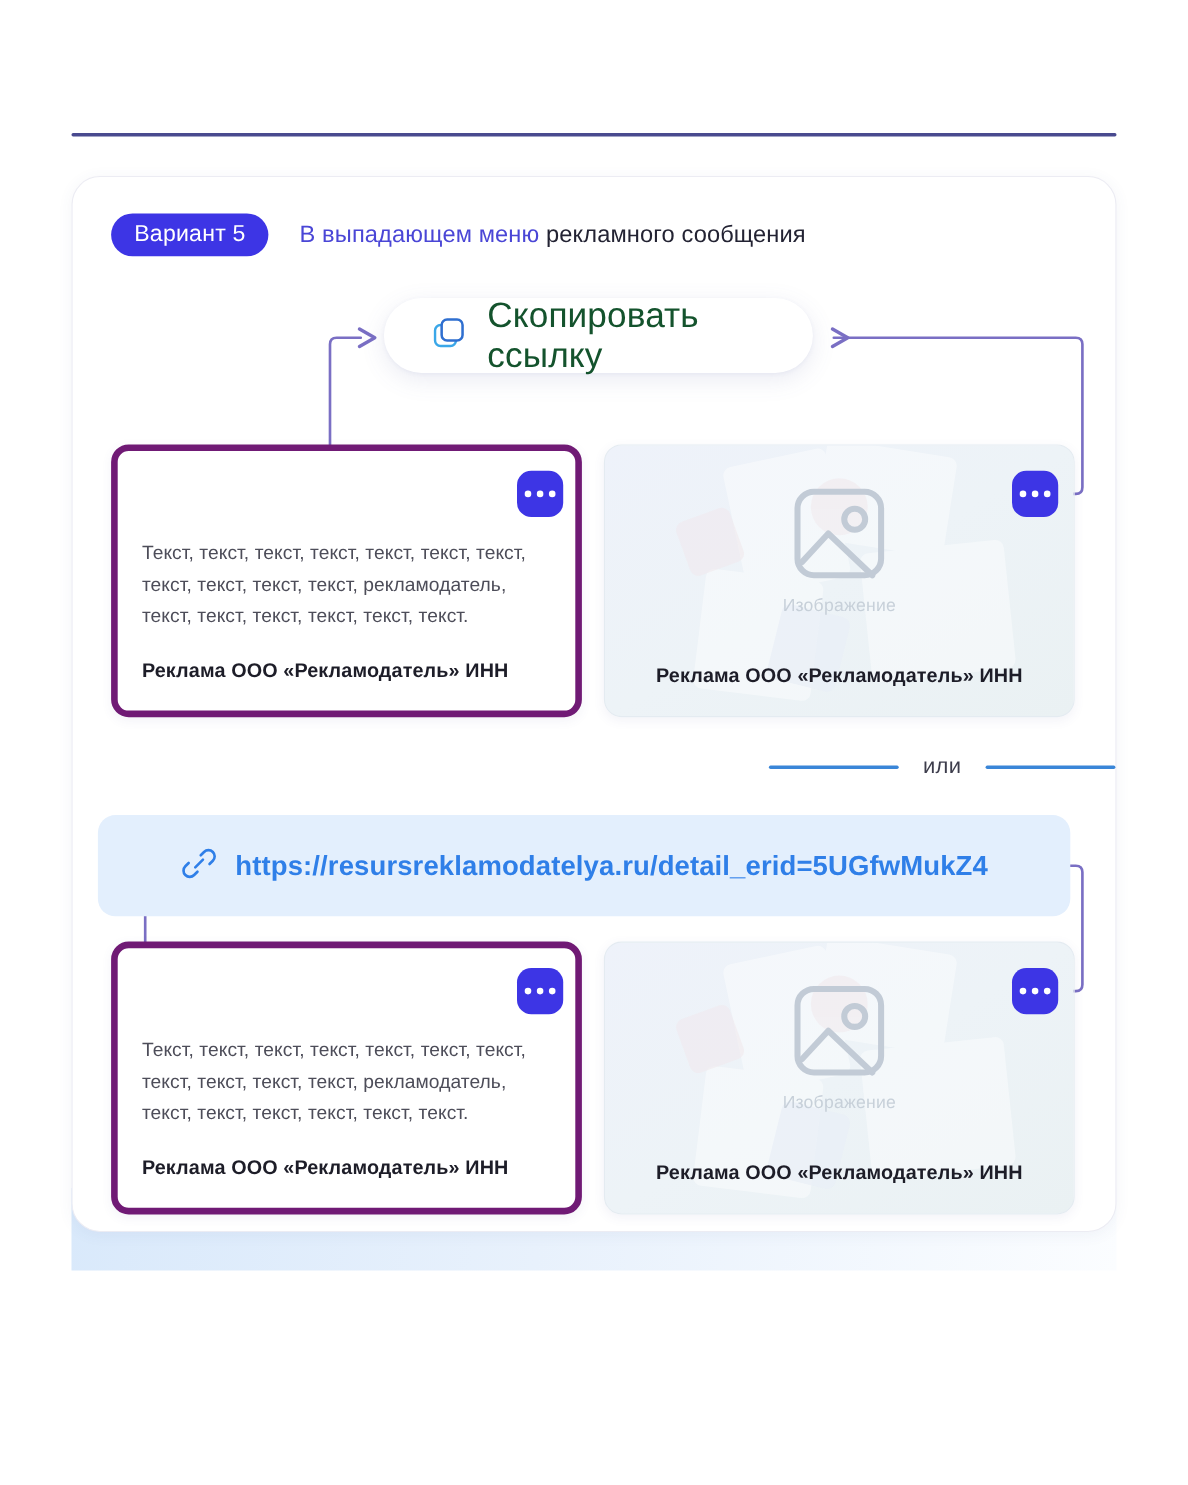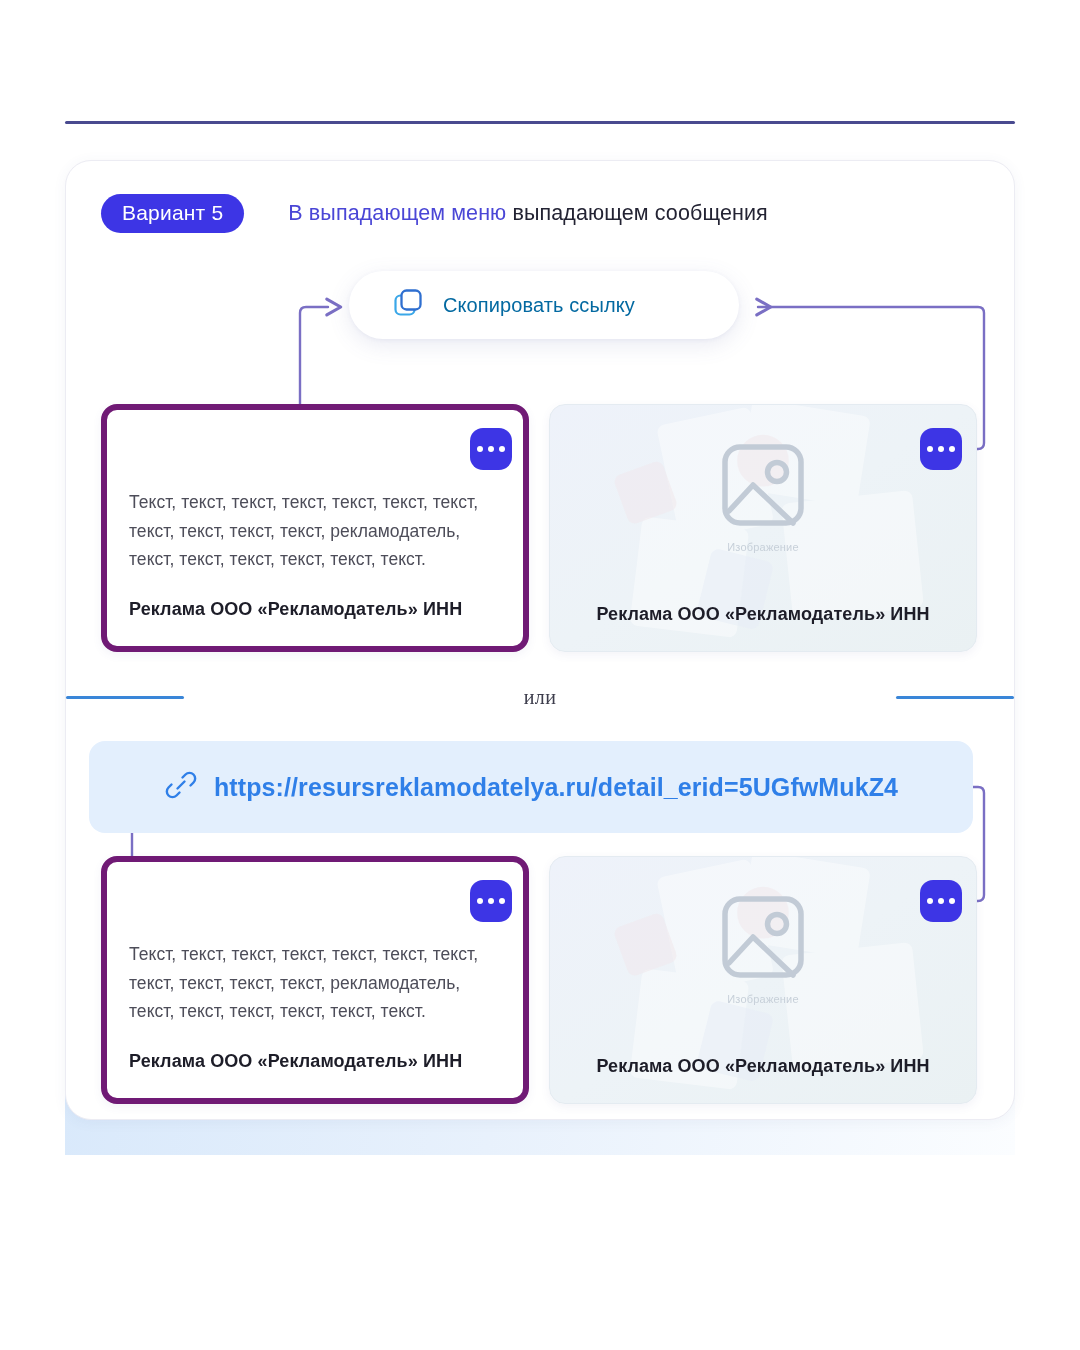--- a/index.html
+++ b/index.html
@@ -53,21 +53,21 @@
     box-shadow: 0 2px 14px rgba(70, 80, 140, 0.06);
   }
 
   
   .header-row {
     position: absolute;
     left: 35px;
     top: 33px;
     display: flex;
     align-items: center;
-    gap: 18px;
+    gap: 2px;
   }
   .variant-badge {
     background: #3d35e5;
     color: #ffffff;
     font-size: 21px;
     font-weight: 500;
     letter-spacing: .2px;
     padding: 8px 21px 10px 21px;
     border-radius: 22px;
     line-height: 1;
@@ -91,22 +91,22 @@
     background: #ffffff;
     border-radius: 34px;
     box-shadow: 0 6px 22px rgba(90, 100, 165, 0.13),
                 0 1px 4px rgba(90, 100, 165, 0.07);
     display: flex;
     align-items: center;
     padding-left: 42px;
     gap: 18px;
   }
   .copy-pill-label {
-    font-size: 20px;
-    color: #0369a1;
+    font-size: 32px;
+    color: #14532d;
     letter-spacing: .1px;
   }
 
   
   .url-bar {
     position: absolute;
     left: 23px;
     top: 580px;
     width: 884px;
     height: 92px;
@@ -179,21 +179,21 @@
   .img-ph {
     position: absolute;
     left: 0; right: 0;
     top: 34px;
     display: flex;
     flex-direction: column;
     align-items: center;
     gap: 6px;
   }
   .img-ph-label {
-    font-size: 11px;
+    font-size: 16px;
     color: #c7d0d9;
     letter-spacing: .2px;
   }
 
   
   .dots-btn {
     position: absolute;
     width: 42px;
     height: 42px;
     background: #3d35e5;
@@ -211,23 +211,22 @@
     background: #ffffff;
   }
 
   
   .or-divider {
     position: absolute;
     left: 0; right: 0;
     top: 525px;
     display: flex;
     align-items: center;
-    justify-content: space-between;
+    justify-content: flex-end;
     gap: 22px;
-    font-family: Liberation Serif, serif;
   }
   .or-line {
     width: 118px;
     height: 3px;
     background: #3a86d8;
     border-radius: 2px;
   }
   .or-word {
     font-size: 20px;
     color: #3d3d4c;
@@ -249,21 +248,21 @@
 <div class="page">
 
   <div class="top-rule"></div>
   <div class="bottom-band"></div>
 
   <div class="panel">
 
     <div class="header-row">
       <div class="variant-badge">Вариант 5</div>
       <div class="header-text">
-        <span class="hl">В выпадающем меню</span><span> выпадающем сообщения</span>
+        <span class="hl">В выпадающем меню</span><span> рекламного сообщения</span>
       </div>
     </div>
 
     <svg class="connectors" viewBox="0 0 950 960" fill="none" xmlns="http://www.w3.org/2000/svg">
       <defs>
         <marker id="arrL" markerWidth="9" markerHeight="9" refX="7.5" refY="4.5" orient="auto" markerUnits="strokeWidth">
           <path d="M8 1.2 L2.2 4.5 L8 7.8" stroke="#7a6fc4" stroke-width="1.3" fill="none" stroke-linecap="round" stroke-linejoin="round"></path>
         </marker>
         <marker id="arrR" markerWidth="9" markerHeight="9" refX="1.5" refY="4.5" orient="auto" markerUnits="strokeWidth">
           <path d="M1 1.2 L6.8 4.5 L1 7.8" stroke="#7a6fc4" stroke-width="1.3" fill="none" stroke-linecap="round" stroke-linejoin="round"></path>

